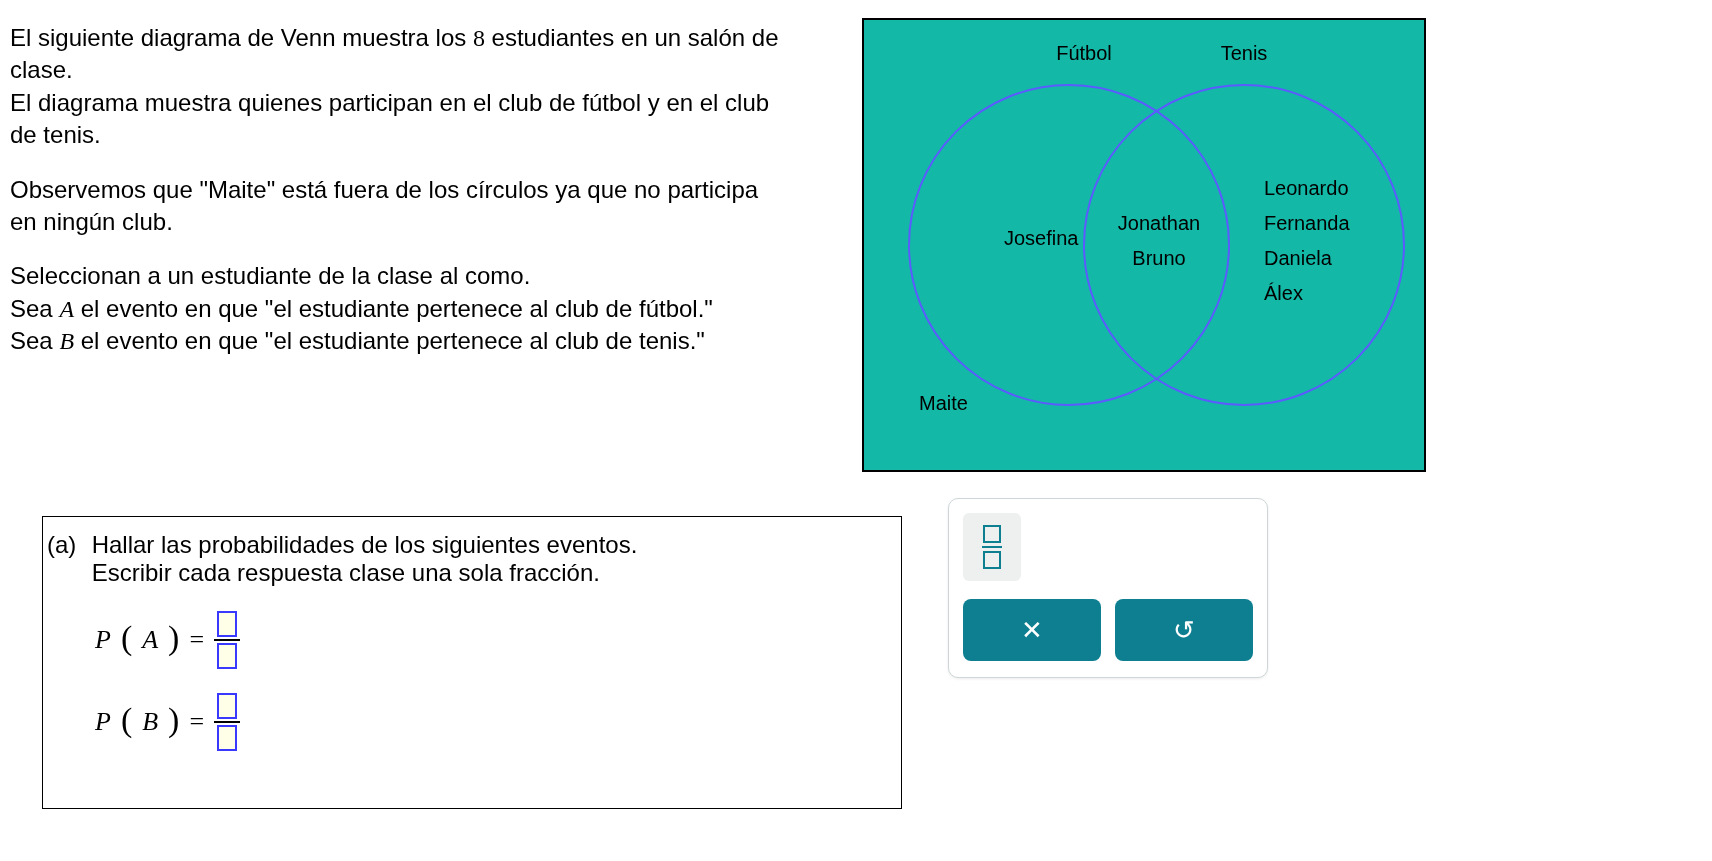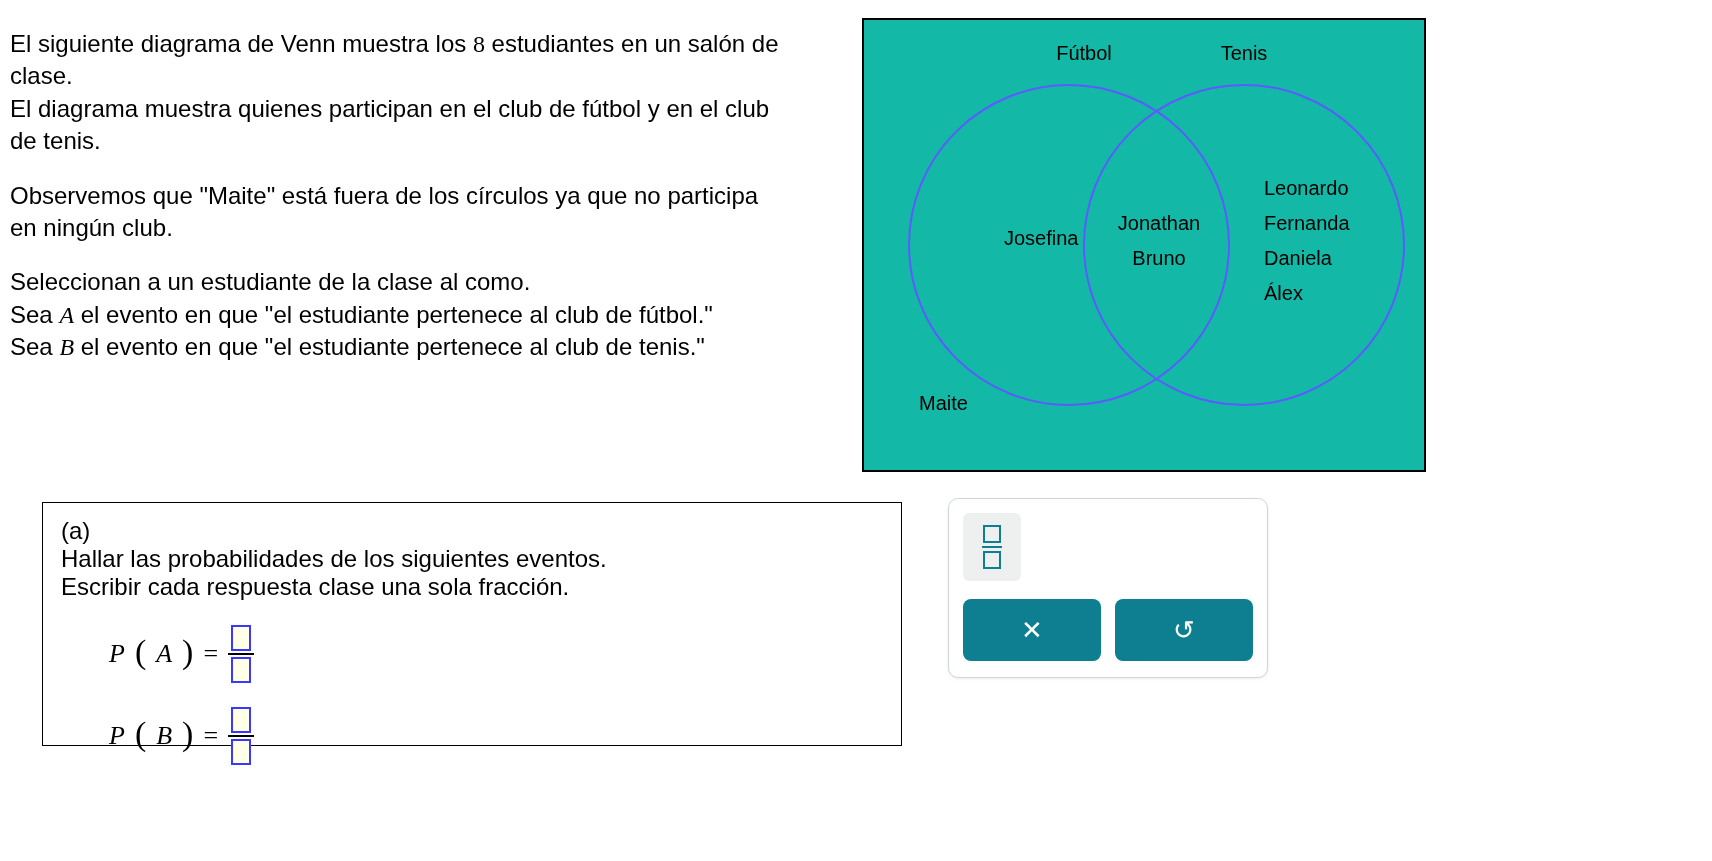--- a/index.html
+++ b/index.html
@@ -1,24 +1,24 @@
 <!DOCTYPE html>
 <html><head>
 <meta charset="utf-8">
 <style>
   html,body{margin:0;padding:0;font-family:Arial,Helvetica,sans-serif;color:#000;background:#fff}
   .page{position:relative;width:1712px;height:861px}
   .problem-text{position:absolute;left:10px;top:18px;width:780px;font-size:24px;line-height:1.35}
-  .problem-text p{margin:10px 0 22px 0}
+  .problem-text p{margin:4px 0 22px 0}
   .math-it{font-style:italic;font-family:'Times New Roman',serif}
   .num8{font-family:'Times New Roman',serif}
   .venn-box{position:absolute;left:862px;top:18px;width:560px;height:450px;border:2px solid #000;background:#14b8a6}
   .venn-svg{display:block}
   .venn-label{font-size:20px;font-family:Arial,Helvetica,sans-serif}
-  .answer-box{position:absolute;left:42px;top:502px;width:860px;height:244px;border:1px solid #000;padding:14px 18px;box-sizing:border-box;font-size:24px}
+  .answer-box{position:absolute;left:42px;top:516px;width:860px;height:293px;border:1px solid #000;padding:14px 4px;box-sizing:border-box;font-size:24px}
   .answer-box .part-label{display:inline-block;width:38px;vertical-align:top}
   .answer-box .part-text{display:inline-block;width:780px;vertical-align:top}
   .eq{margin:24px 0 0 48px;font-family:'Times New Roman',serif;font-size:26px;display:flex;align-items:center;gap:10px}
   .eq .paren{font-size:34px;line-height:1;position:relative;top:-2px}
   .frac{display:inline-flex;flex-direction:column;align-items:center;line-height:1}
   .frac .slot{width:20px;height:26px;border:2px solid #3838ff;background:#ffffe8;box-sizing:border-box}
   .frac .bar{width:26px;height:2px;background:#000;margin:2px 0}
   .tool-panel{position:absolute;left:948px;top:498px;width:290px;border:1px solid #cfd6d9;border-radius:10px;background:#fff;padding:14px 14px 16px 14px;box-shadow:0 1px 3px rgba(0,0,0,.08)}
   .tool-frac-btn{width:58px;height:68px;background:#eef0f0;border-radius:6px;display:flex;align-items:center;justify-content:center;cursor:pointer}
   .tool-frac-btn .mini-frac{display:flex;flex-direction:column;align-items:center}

